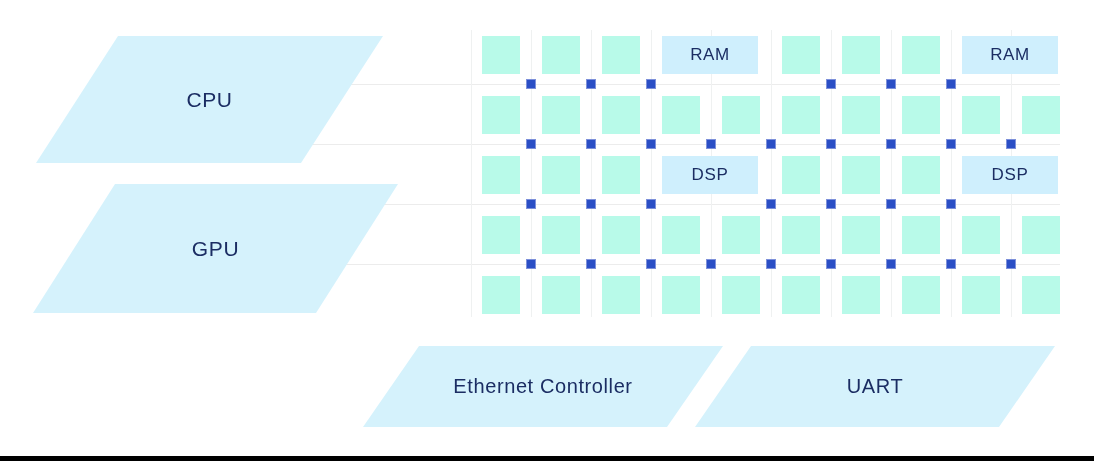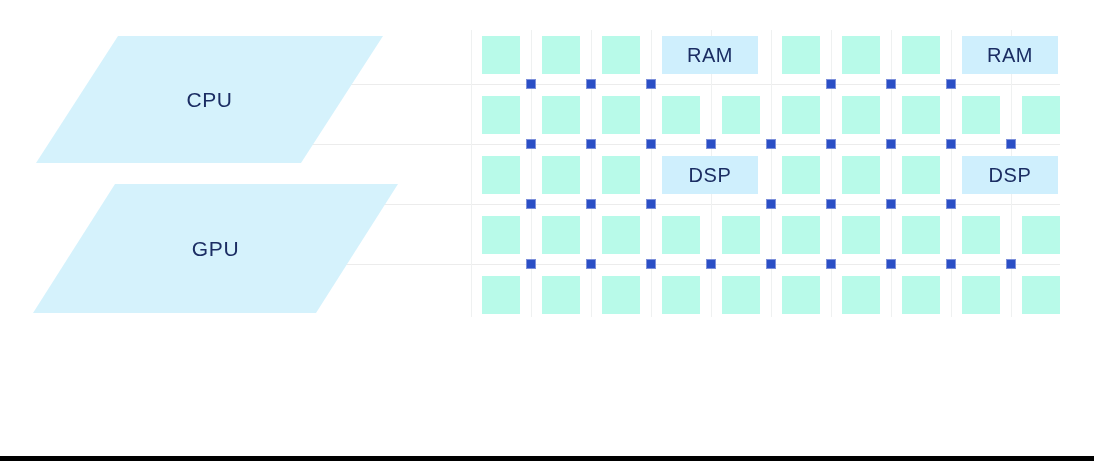--- a/index.html
+++ b/index.html
@@ -6,21 +6,21 @@
   .canvas{
     position:relative;width:1094px;height:463px;background:#fff;overflow:hidden;
     font-family:"Liberation Sans",sans-serif;color:var(--text,#1b2d63);
   }
   .hline{position:absolute;left:310px;width:750px;height:1px;background:var(--hline,#ececec);z-index:1;}
   .vline{position:absolute;top:30px;height:287px;width:1px;background:var(--vline,#eff1f1);z-index:1;}
   .cell{position:absolute;width:38px;height:38px;background:var(--core,#b8fae9);z-index:2;}
   .memlabel{
     position:absolute;width:96px;height:38px;background:var(--labelfill,#cfeffd);
     display:flex;align-items:center;justify-content:center;
-    font-size:20px;letter-spacing:.6px;z-index:2;
+    font-size:17px;letter-spacing:.6px;z-index:2;
   }
   .dot{
     position:absolute;width:10px;height:10px;box-sizing:border-box;
     background:var(--dotfill,#2a4ec5);border:1px solid var(--dotborder,#7d90da);z-index:3;
   }
   .block{
     position:absolute;background:var(--blockfill,#d5f2fc);
     display:flex;align-items:center;justify-content:center;
     font-size:21px;letter-spacing:.6px;z-index:4;
   }
@@ -140,15 +140,21 @@
       <div class="dot" style="left: 586px; top: 259px;"></div>
       <div class="dot" style="left: 646px; top: 259px;"></div>
       <div class="dot" style="left: 706px; top: 259px;"></div>
       <div class="dot" style="left: 766px; top: 259px;"></div>
       <div class="dot" style="left: 826px; top: 259px;"></div>
       <div class="dot" style="left: 886px; top: 259px;"></div>
       <div class="dot" style="left: 946px; top: 259px;"></div>
       <div class="dot" style="left: 1006px; top: 259px;"></div>
     </div>
 
+  <div class="block eth">
+    <span>Ethernet Controller</span>
+  </div>
+  <div class="block uart">
+    <span>UART</span>
+  </div>
 
   <div class="bottom-bar"></div>
 </div>
 
 </body></html>

